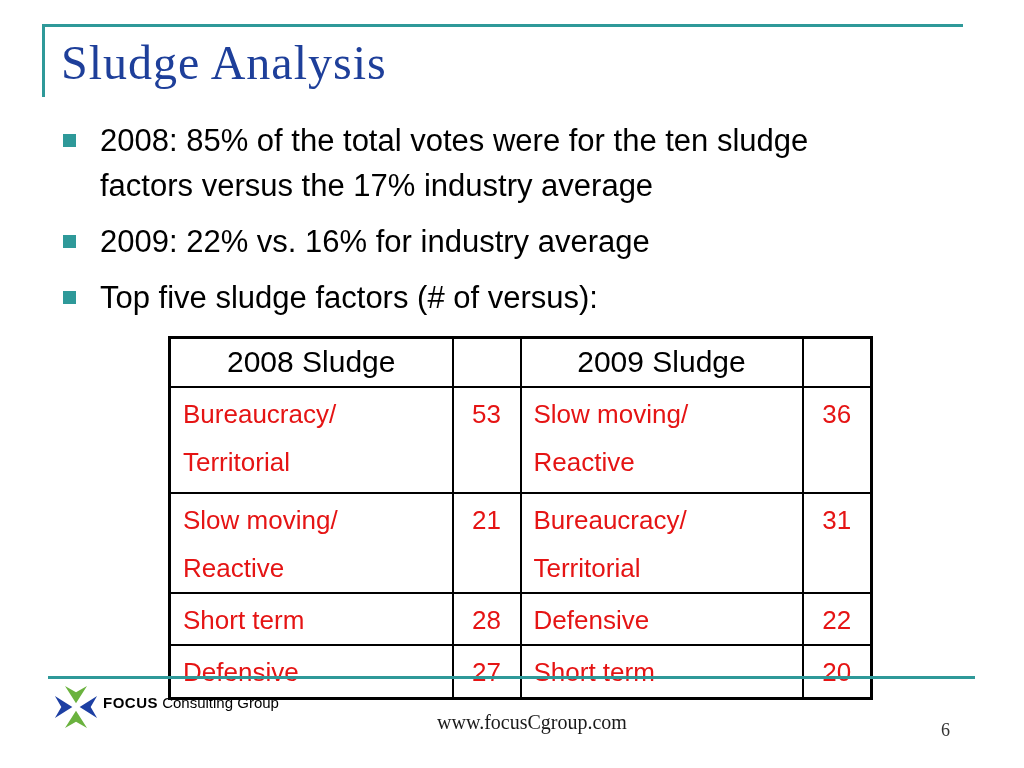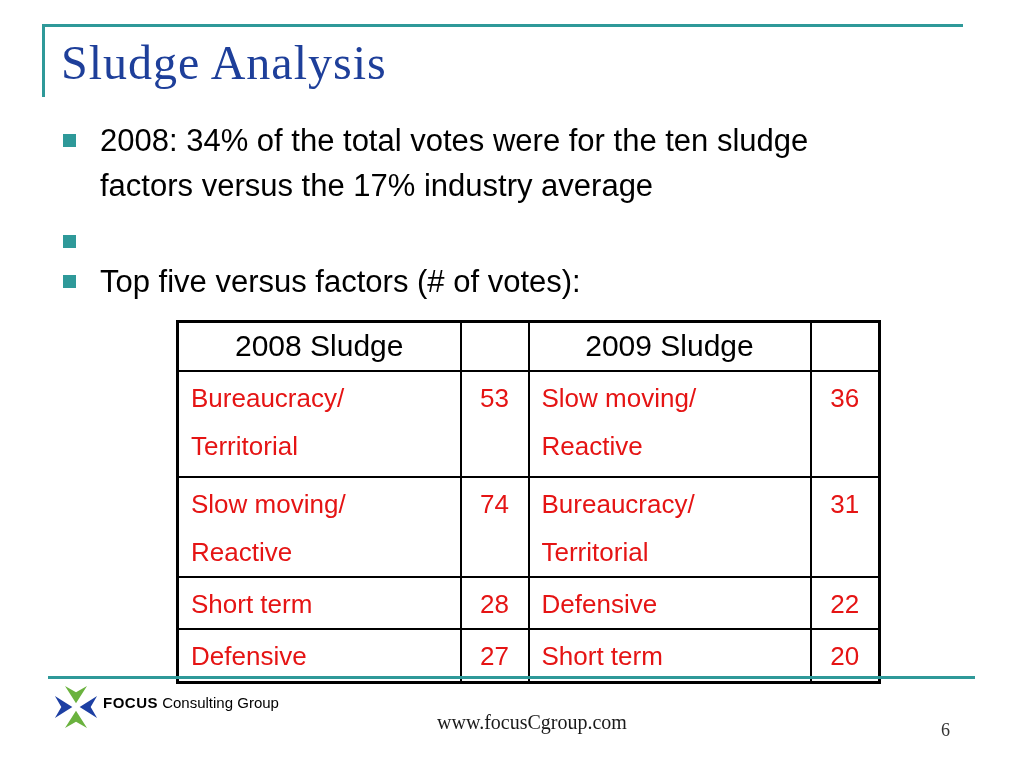--- a/index.html
+++ b/index.html
@@ -19,21 +19,21 @@
     position:absolute; left:61px; top:34px; font-family:"Liberation Serif",serif;
     font-size:48px; line-height:58px; color:var(--title-blue); letter-spacing:1px;
   }
   
   .bullets{position:absolute; left:63px; top:118px; width:900px;}
   .bullet{display:flex; margin-bottom:11px;}
   .bullet .sq{flex:0 0 13px; width:13px; height:13px; background:var(--teal); margin-top:16px; margin-right:24px;}
   .bullet .txt{font-size:31px; line-height:45px; color:var(--text);}
   .bullet .txt span{display:block; white-space:nowrap;}
   
-  .table-wrap{position:absolute; left:168px; top:320px; z-index:1;margin-left:8px;}
+  .table-wrap{position:absolute; left:168px; top:336px; z-index:1;}
   table{border-collapse:collapse; table-layout:fixed; background:#fff;}
   td,th{border:2px solid #000; overflow:hidden;}
   table{border:3px solid #000;}
   th{font-weight:normal; color:var(--text); font-size:30px; text-align:center; line-height:44px;}
   td{vertical-align:top; font-size:26px; line-height:48px; color:var(--red); padding:2px 4px 0 12px;}
   td span{display:block; white-space:nowrap;}
   td.num{text-align:center; padding-left:2px; padding-right:2px;}
   tr.h-header{height:49px;} tr.h-tall1{height:106px;} tr.h-tall2{height:98px;}
   tr.h-short1{height:50px;} tr.h-short2{height:54px;}
   
@@ -53,31 +53,35 @@
 
   <div class="top-line"></div>
   <div class="left-line"></div>
 
   <div class="title">Sludge Analysis</div>
 
   <div class="bullets">
     <div class="bullet">
       <div class="sq"></div>
       <div class="txt">
-        <span>2008: 34% of the total votes were for the ten sludge</span>
+        <span>2008: 85% of the total votes were for the ten sludge</span>
         <span>factors versus the 17% industry average</span>
       </div>
     </div>
     <div class="bullet">
       <div class="sq"></div>
+      <div class="txt">
+        <span>2009: 22% vs. 16% for industry average</span>
+        <span></span>
+      </div>
     </div>
     <div class="bullet">
       <div class="sq"></div>
       <div class="txt">
-        <span>Top five versus factors (# of votes):</span>
+        <span>Top five sludge factors (# of versus):</span>
         <span></span>
       </div>
     </div>
   </div>
 
   <div class="table-wrap">
     <table>
       <colgroup>
           <col style="width:283px">
           <col style="width:68px">
@@ -101,21 +105,21 @@
           <span>Slow moving/</span>
           <span>Reactive</span>
         </td>
         <td class="num">36</td>
       </tr>
       <tr class="h-tall2">
         <td>
           <span>Slow moving/</span>
           <span>Reactive</span>
         </td>
-        <td class="num">74</td>
+        <td class="num">21</td>
         <td>
           <span>Bureaucracy/</span>
           <span>Territorial</span>
         </td>
         <td class="num">31</td>
       </tr>
       <tr class="h-short1">
         <td>
           <span>Short term</span>
         </td>

